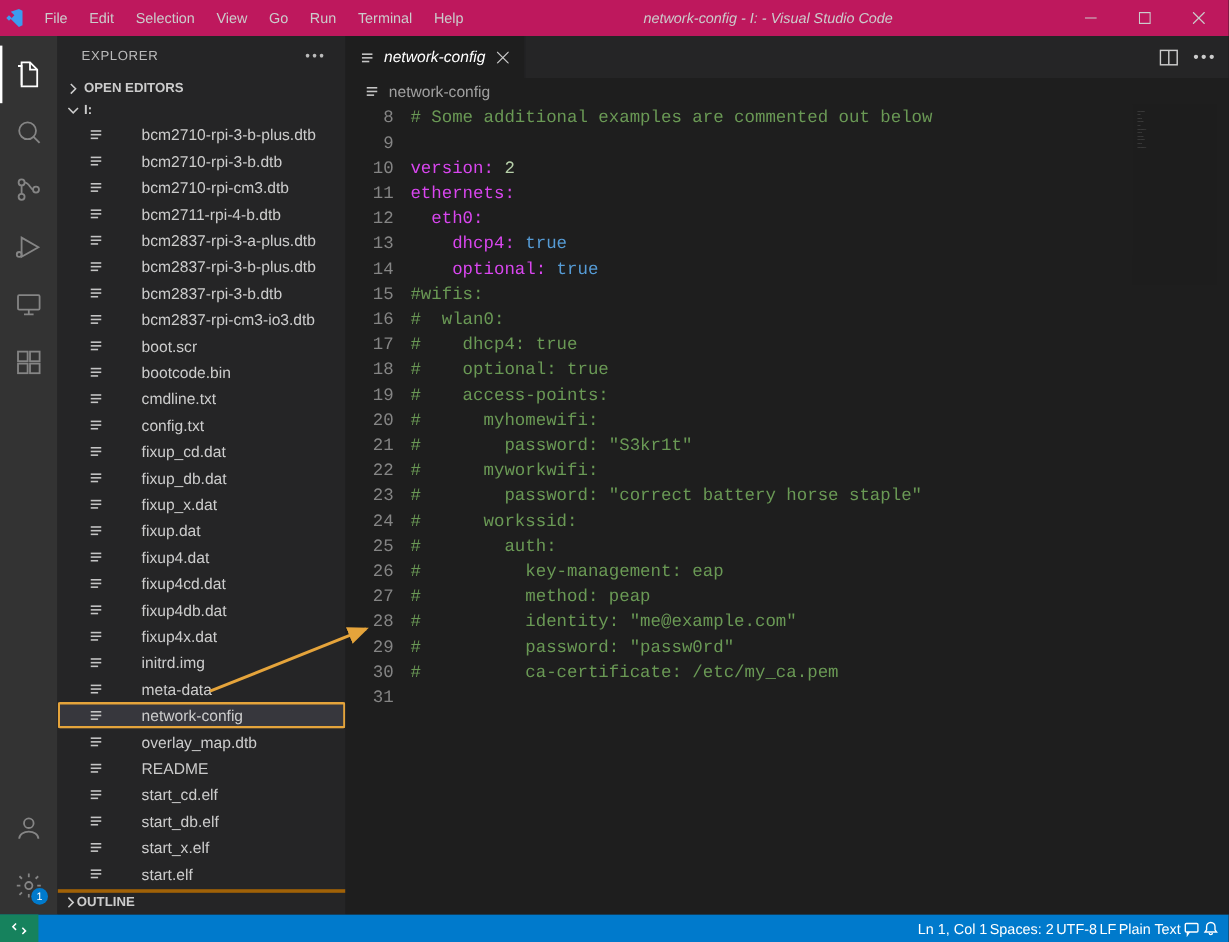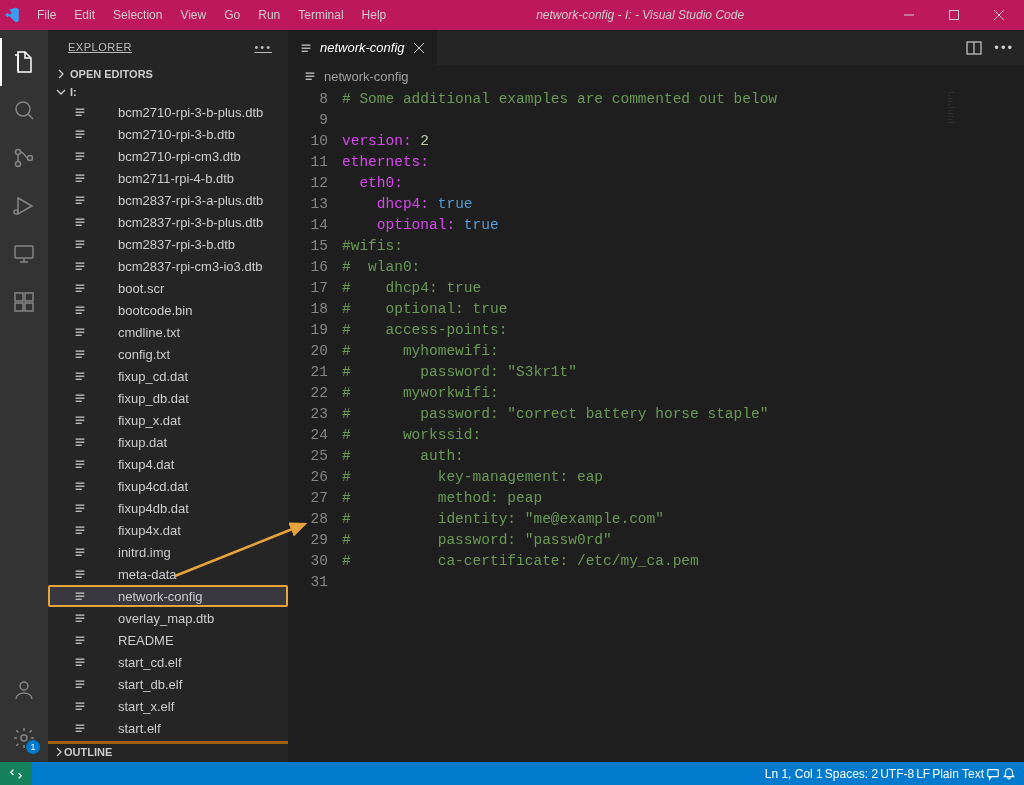--- a/index.html
+++ b/index.html
@@ -12,21 +12,21 @@
 .title-bar .wincontrols { display: flex; }
 .title-bar .wincontrols div { width: 45px; height: 30px; display: flex; align-items: center; justify-content: center; color: #cccccc; }
 .main { display: flex; height: 732px; }
 .activity-bar { width: 48px; background: #333333; display: flex; flex-direction: column; align-items: center; padding-top: 8px; }
 .activity-bar .ab-icon { width: 48px; height: 48px; display: flex; align-items: center; justify-content: center; color: #858585; position: relative; }
 .activity-bar .ab-icon.active { color: #ffffff; }
 .activity-bar .ab-icon.active::before { content: ""; position: absolute; left: 0; top: 0; bottom: 0; width: 2px; background: #ffffff; }
 .activity-bar .spacer { flex: 1; }
 .badge { position: absolute; bottom: 8px; right: 8px; background: #007acc; color: white; border-radius: 8px; font-size: 9px; min-width: 14px; height: 14px; display: flex; align-items: center; justify-content: center; padding: 0 3px; }
 .sidebar { width: 240px; background: #252526; display: flex; flex-direction: column; overflow: hidden; }
-.sidebar-header { height: 35px; display: flex; align-items: center; justify-content: space-between; padding: 0 16px 0 20px; font-size: 11px; letter-spacing: 0.5px; color: #bbbbbb; text-decoration: underline; }
+.sidebar-header { height: 35px; display: flex; align-items: center; justify-content: space-between; padding: 0 16px 0 20px; font-size: 11px; letter-spacing: 0.5px; color: #bbbbbb; }
 .sidebar-section { padding: 2px 0; }
 .section-title { display: flex; align-items: center; padding: 2px 6px; font-size: 11px; font-weight: 700; color: #cccccc; cursor: default; }
 .section-title .chev { width: 14px; height: 14px; margin-right: 2px; display: inline-flex; align-items: center; justify-content: center; }
 .file-list { overflow: hidden; max-height: 640px; }
 .file-item { display: flex; align-items: center; height: 22px; padding-left: 24px; font-size: 13px; color: #cccccc; cursor: default; white-space: nowrap; gap: 24px; }
 .file-item .ficon { width: 16px; height: 16px; margin-right: 6px; display: inline-flex; align-items: center; justify-content: center; flex-shrink: 0; }
 .file-item.selected { background: #37373d; }
 .file-item.highlighted { box-shadow: inset 0 0 0 2px #e5a43b; border-radius: 2px; }
 .editor-area { flex: 1; background: #1e1e1e; display: flex; flex-direction: column; position: relative; }
 .tab-bar { height: 35px; background: #252526; display: flex; align-items: stretch; }

